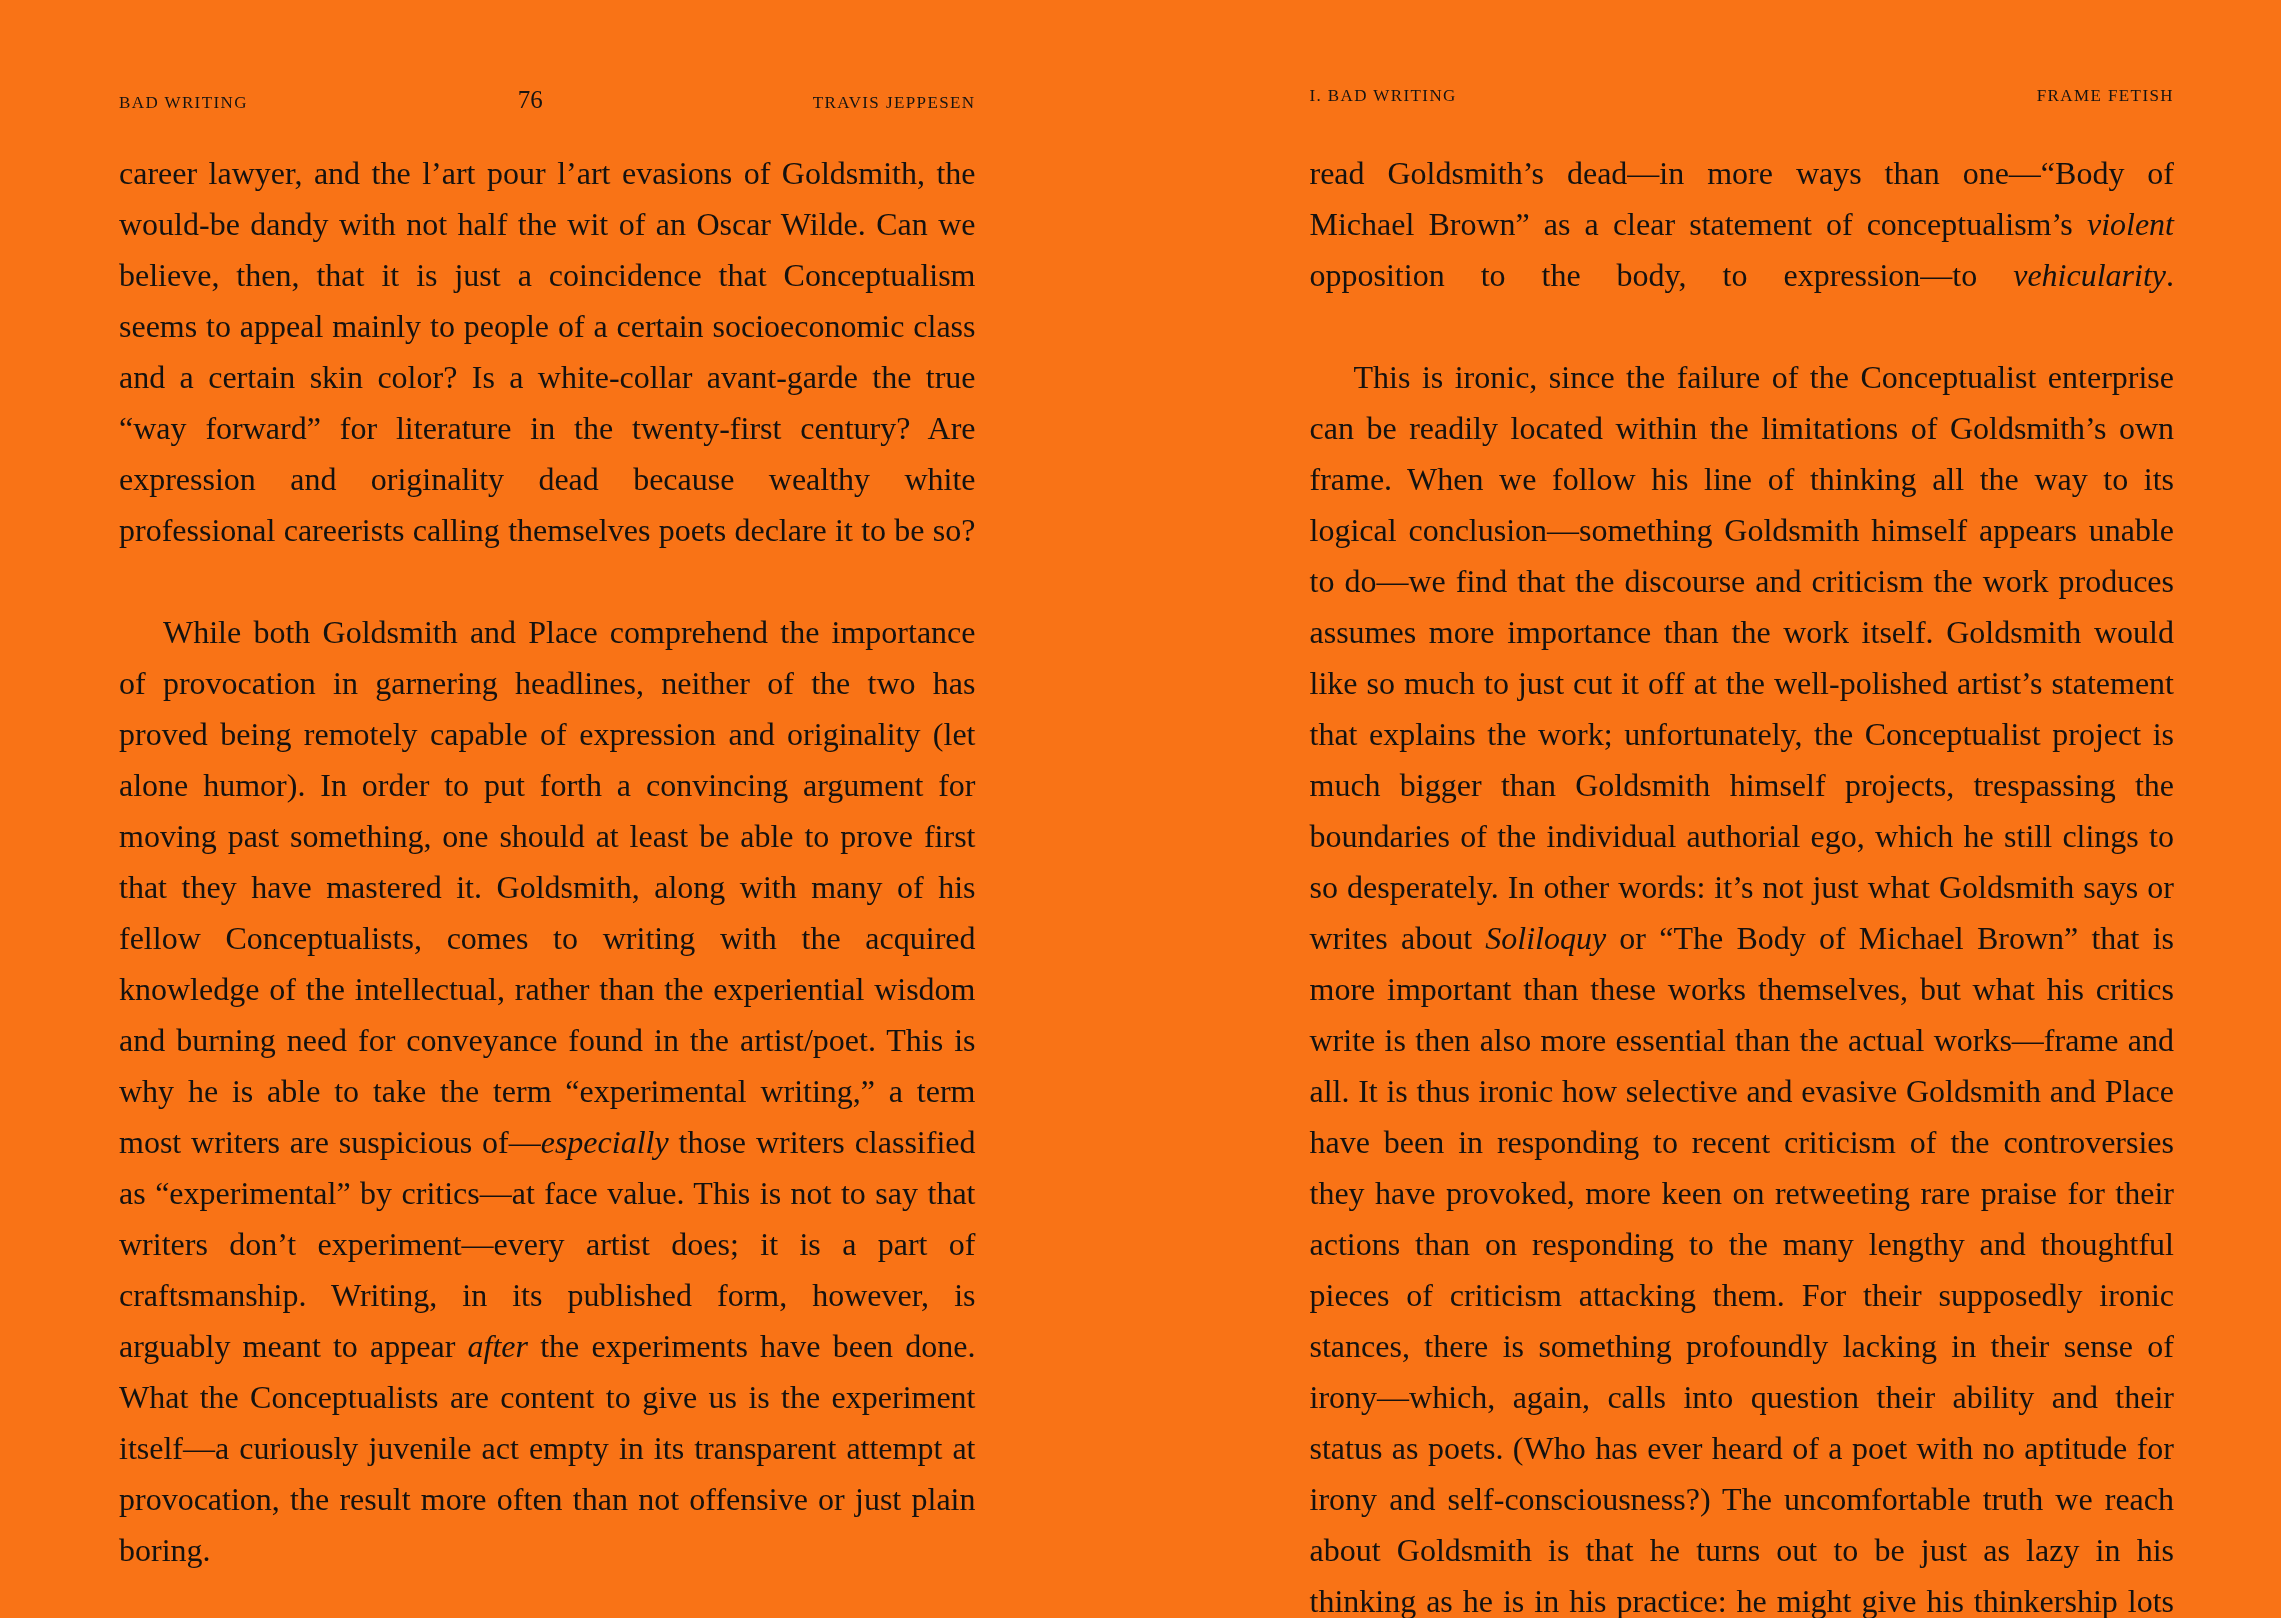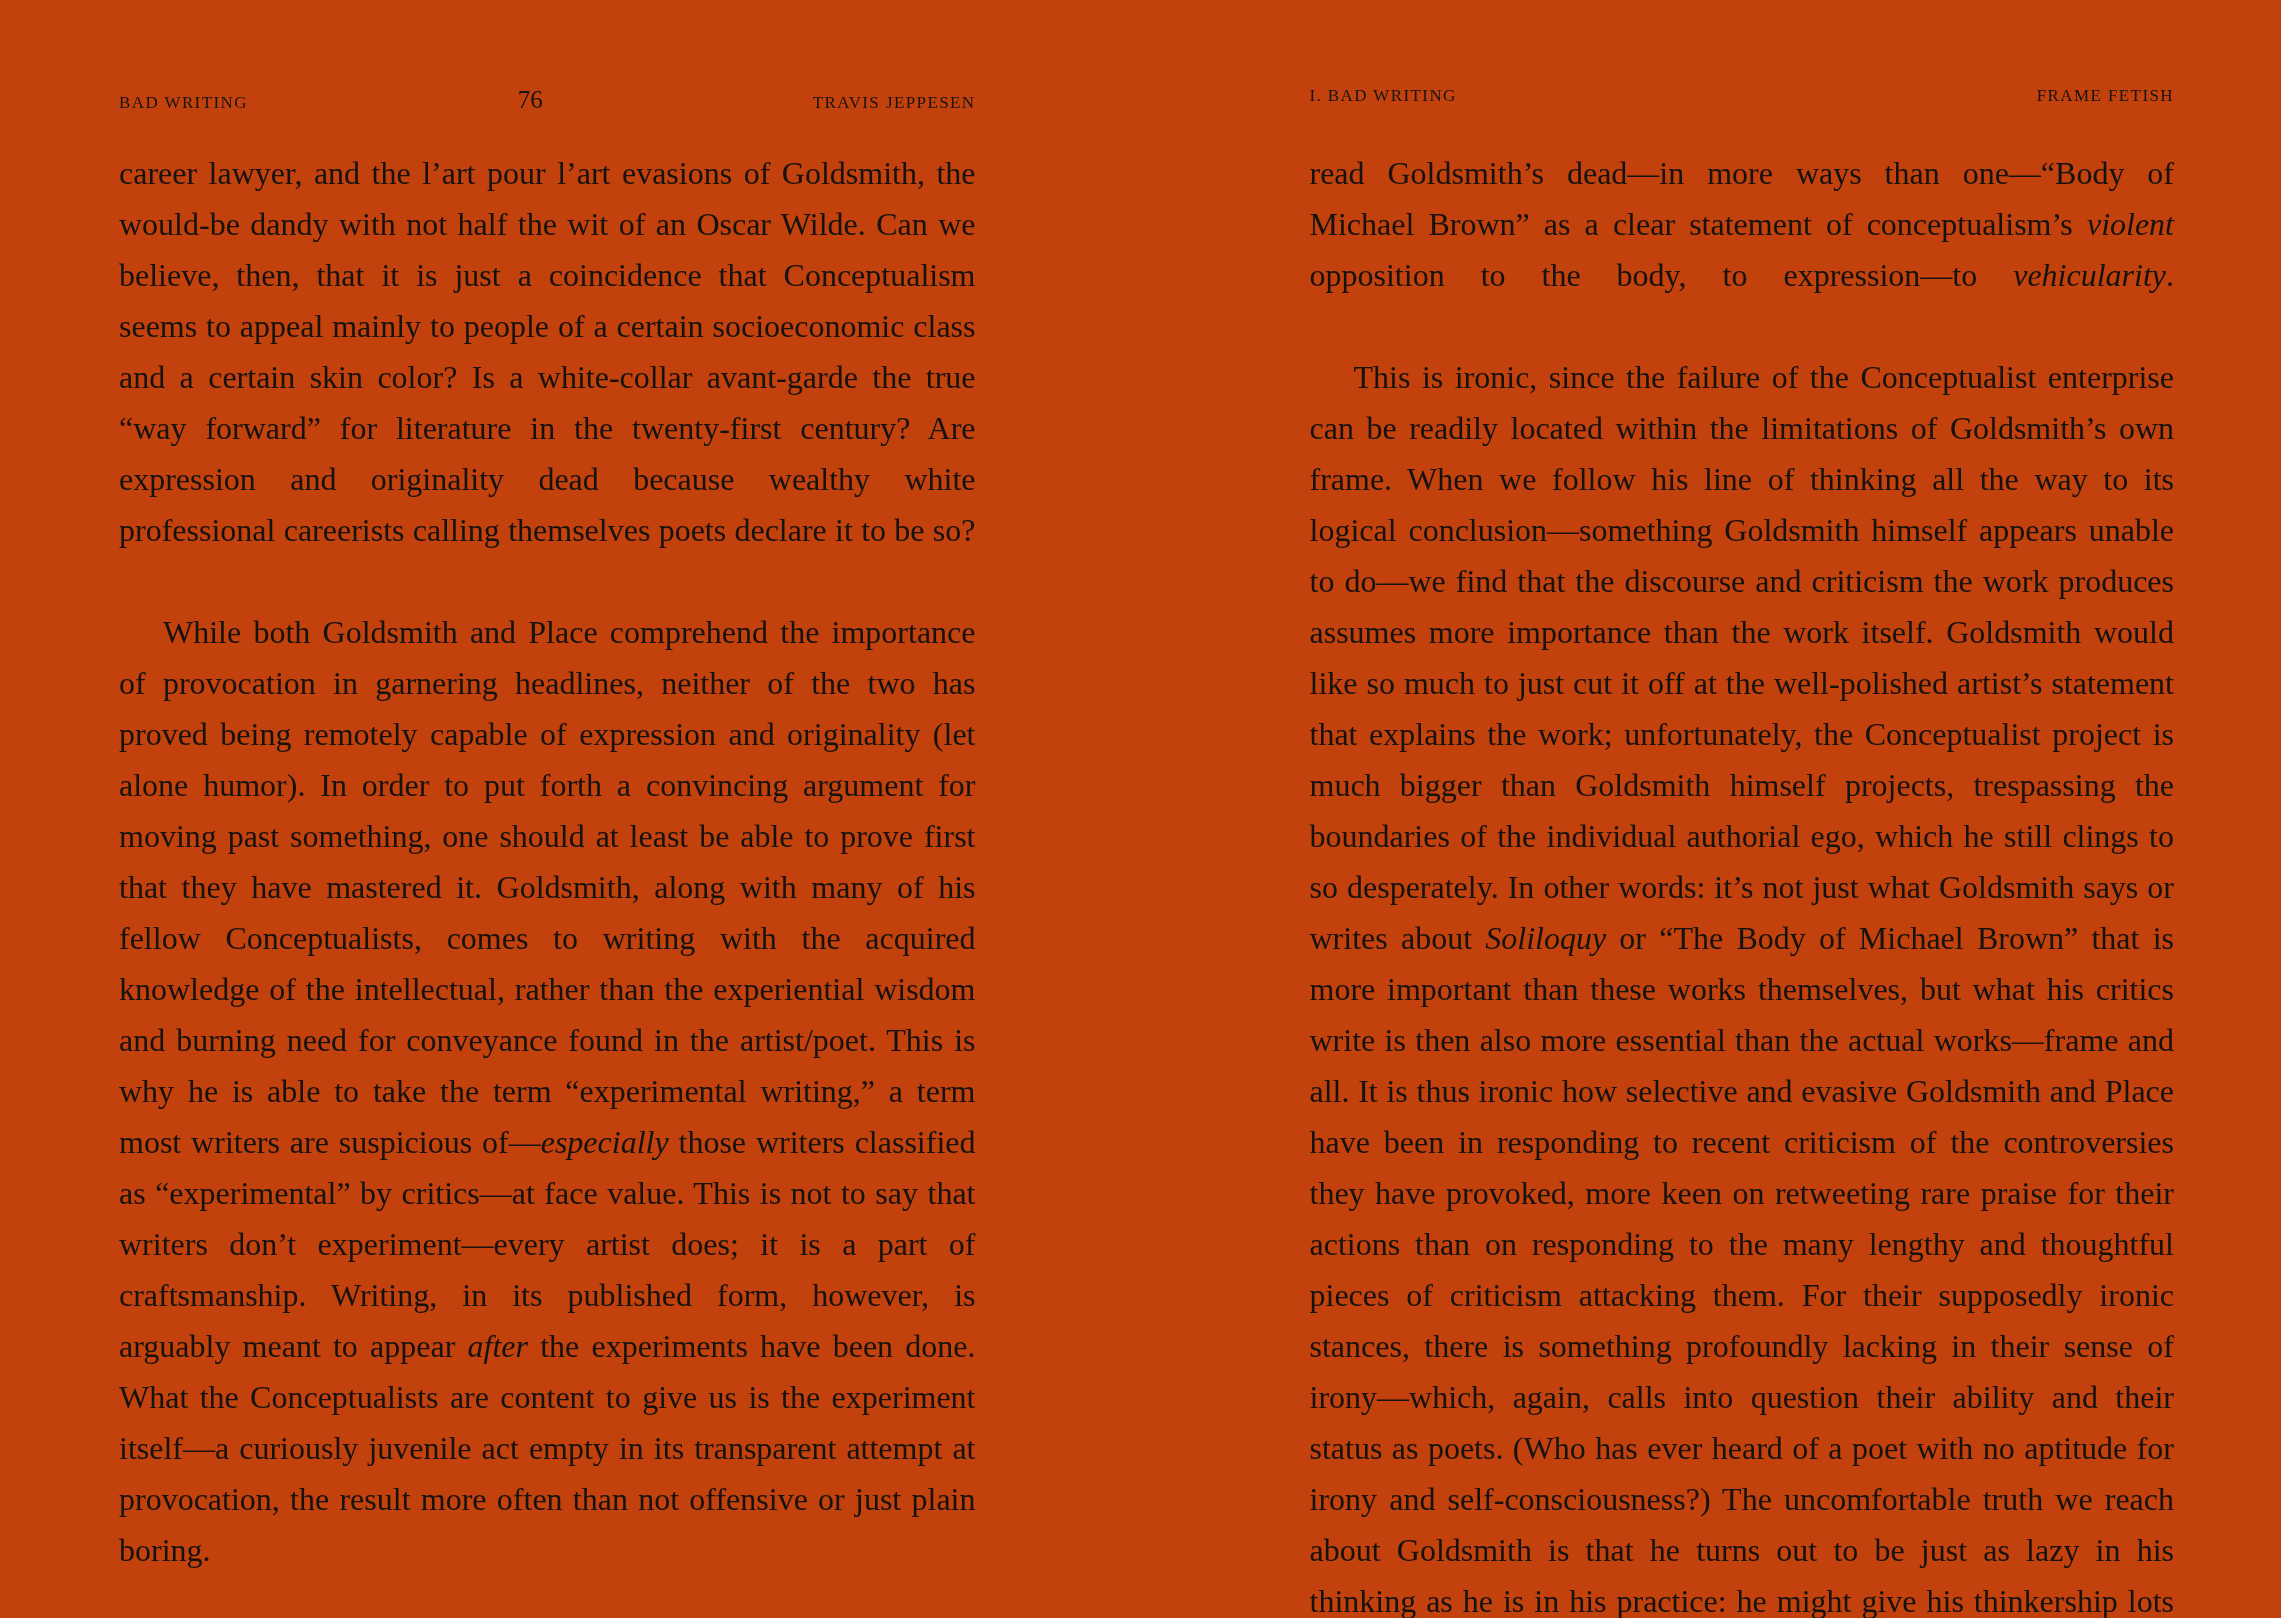--- a/index.html
+++ b/index.html
@@ -14,21 +14,21 @@
     font-family: "Liberation Serif", "DejaVu Serif", serif;
     color: #15120f;
     overflow: hidden;
   }
 
   .spread {
     display: flex;
     width: 2281px;
     height: 1618px;
     box-sizing: border-box;
-    background: #c2410c;
+    background: #f97316;
   }
 
   .page {
     box-sizing: border-box;
     height: 1618px;
     position: relative;
   }
   .page-verso {
     width: 1141px;
     padding: 86px 165px 0 119px;

